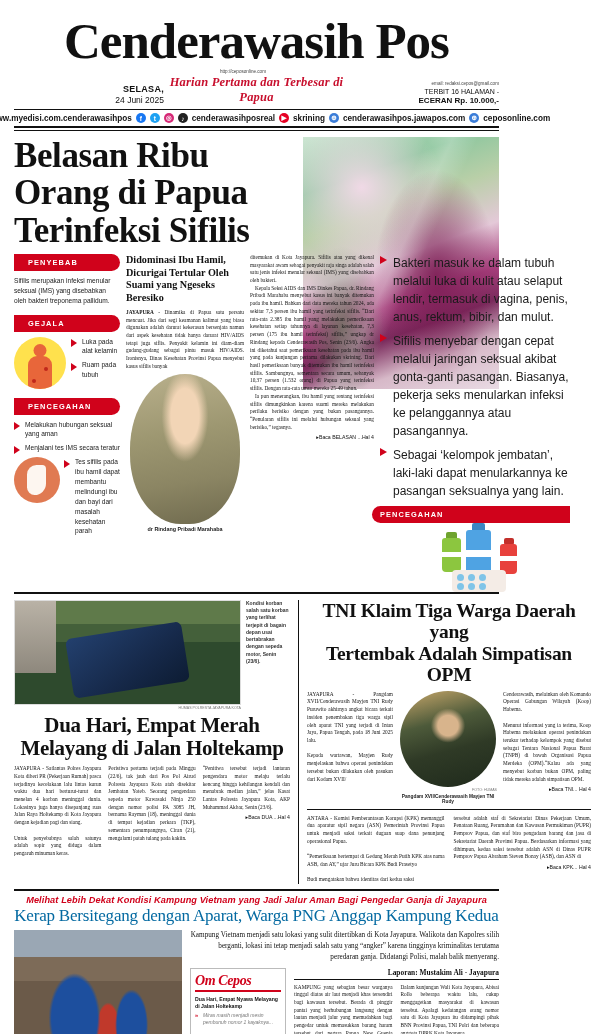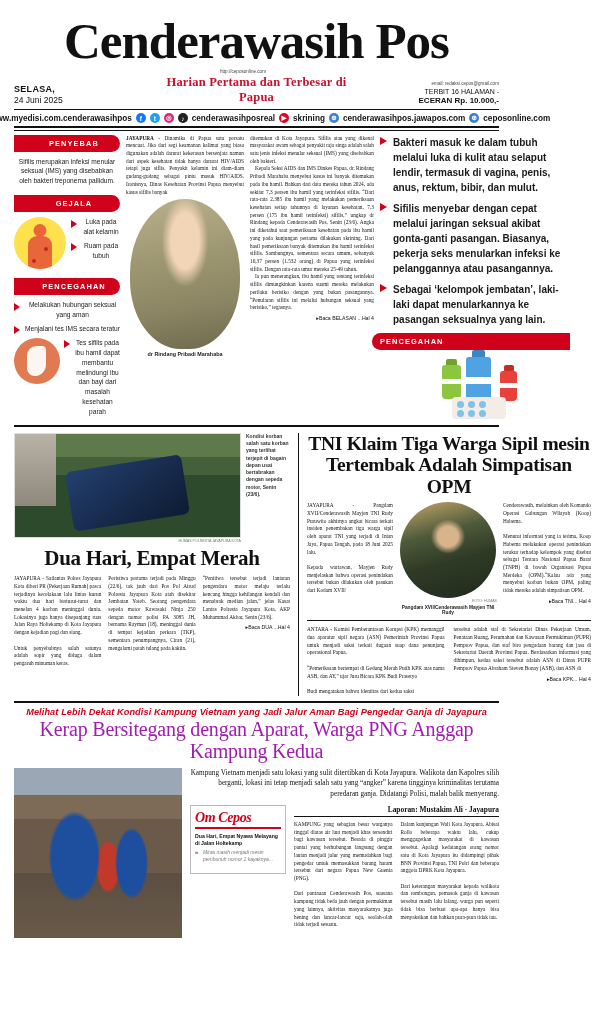--- a/index.html
+++ b/index.html
@@ -19,37 +19,37 @@
     font-weight: 700;
     font-size: 51px;
     line-height: 1.0;
     letter-spacing: -1px;
     color: #111;
   }
   .mh-sub-row {
     display: flex; align-items: flex-end; justify-content: space-between;
     margin-top: 2px;
   }
-  .mh-left { width: 150px; }
+  .mh-left { width: 150px; text-align: right; }
   .mh-day {
     font-family: "Liberation Sans", sans-serif;
     font-weight: 700; font-size: 9px; color:#111; letter-spacing: .3px;
   }
   .mh-date {
     font-family: "Liberation Sans", sans-serif;
     font-size: 8.5px; color:#111; margin-top: 1px;
   }
   .mh-center { flex: 1; text-align:center; }
   .mh-web {
     font-family: "Liberation Sans", sans-serif;
     font-size: 4.6px; color:#444; text-align:left; margin-left: 56px; margin-bottom:1px;
   }
   .mh-slogan {
     font-family: "Liberation Serif", serif;
-    font-weight:700;
+    font-style: italic; font-weight:700;
     font-size: 12.5px; color:#c8102e; letter-spacing:.2px;
   }
   .mh-right { width: 150px; text-align: right; }
   .mh-mail {
     font-family: "Liberation Sans", sans-serif;
     font-size: 4.6px; color:#444; margin-bottom: 2px; text-align:right;
   }
   .mh-terbit {
     font-family: "Liberation Sans", sans-serif;
     font-size: 7px; color:#111;
@@ -98,21 +98,21 @@
   }
   .hero-head {
     font-family:"Liberation Serif", serif;
     font-weight:700; font-size: 35px; line-height: 1.08;
     color:#111; width: 382px; letter-spacing:-.4px;
   }
   .hero-head div { white-space: nowrap; }
 
   
   .info-wrap { position:relative; padding: 4px 14px 0 14px; display:flex; gap:6px; }
-  .col-left { width: 106px; flex:none;text-align:center; }
+  .col-left { width: 106px; flex:none; }
   .col-mid  { width: 118px; flex:none; }
   .col-mid2 { width: 124px; flex:none; }
   .col-right{ width: 190px; flex:none; }
 
   .badge {
     background:#d0021b; color:#fff;
     font-family:"Liberation Sans", sans-serif;
     font-weight:700; font-size:7.4px; letter-spacing:1.1px;
     padding: 4px 0 4px 14px;
     border-radius: 0 11px 11px 0;
@@ -128,21 +128,21 @@
     position:relative; padding-left: 11px; margin-bottom: 4px;
     font-family:"Liberation Sans", sans-serif;
     font-size: 6.6px; line-height: 1.5; color:#1a1a1a;
   }
   .ilist li::before {
     content:""; position:absolute; left:0; top:2.5px;
     border-left: 6px solid #d0021b;
     border-top: 4px solid transparent;
     border-bottom: 4px solid transparent;
   }
-  .ilist.big li { font-size: 10px; margin-bottom: 6px; padding-left: 13px; font-weight: bold; }
+  .ilist.big li { font-size: 12px; margin-bottom: 6px; padding-left: 13px; }
   .ilist.big li::before { border-left-width:7px; border-top-width:4.5px; border-bottom-width:4.5px; }
 
   .fig-body {
     width: 52px; height: 52px; border-radius:50%; background:#ffe14d;
     position:relative; flex:none; overflow:hidden;
   }
   .fig-body::before {
     content:""; position:absolute; left:50%; top:7px; transform:translateX(-50%);
     width:13px; height:13px; border-radius:50%; background:#e8663a;
   }
@@ -256,21 +256,21 @@
   .hrule-thick { border-top:2px solid #111; margin: 6px 0 0 0; }
 
   
   .feat-kicker {
     font-family:"Liberation Sans", sans-serif;
     font-weight:700; font-style:italic; font-size:9.2px; color:#d0021b;
     text-align:center; letter-spacing:.1px; margin: 4px 0 1px 0;
   }
   .feat-head {
     font-family:"Liberation Serif", serif;
-    font-weight:400; font-size:20px; line-height:1.12; text-align:center; color:#a21caf;
+    font-weight:400; font-size:17px; line-height:1.12; text-align:center; color:#0369a1;
     letter-spacing:-.2px;
   }
   .feat-body { display:flex; gap:8px; padding: 5px 14px 0 14px; }
   .photo-kampung {
     width: 168px; height: 170px;
     background:
       linear-gradient(180deg,#9aa7b4 0 16%, #7d6b58 16% 30%, #6b5a49 30% 62%, #5a4e42 62% 100%);
     position:relative; overflow:hidden; flex:none;
   }
   .photo-kampung::after{
@@ -349,20 +349,28 @@
       <span>skrining</span>
       <span class="soc soc-gl">⊕</span>
       <span>cenderawasihpos.jawapos.com</span>
       <span class="soc soc-gl">⊕</span>
       <span>ceposonline.com</span>
     </div>
     <div class="mh-rule2"></div>
     <div class="mh-rule3"></div>
   </div>
 
+  <div class="hero">
+    <div class="hero-photo"></div>
+    <div class="hero-head">
+      <div>Belasan Ribu</div>
+      <div>Orang di Papua</div>
+      <div>Terinfeksi Sifilis</div>
+    </div>
+  </div>
 
   <div class="info-wrap">
 
     <div class="col-left">
 
       <div class="badge">PENYEBAB</div>
       <div class="ibody" style="margin-bottom:9px;">Sifilis merupakan infeksi menular seksual (IMS) yang disebabkan oleh bakteri treponema pallidum.</div>
 
       <div class="badge">GEJALA</div>
       <div style="display:flex; gap:5px; align-items:flex-start; margin-bottom:9px;">
@@ -383,20 +391,21 @@
       </ul>
       <div style="display:flex; gap:4px; align-items:flex-start; margin-top:3px;">
         <div class="fig-preg"></div>
         <ul class="ilist" style="flex:1;">
           <li>Tes sifilis pada ibu hamil dapat membantu melindungi ibu dan bayi dari masalah kesehatan parah</li>
         </ul>
       </div>
     </div>
 
     <div class="col-mid">
+      <div class="kicker">Didominasi Ibu Hamil, Dicurigai Tertular Oleh Suami yang Ngeseks Beresiko</div>
       <div class="artxt">
         <span class="lead-city">JAYAPURA</span><span> - Dinamika di Papua satu persatu mencuat. Jika dari segi keamanan kalimat yang biasa digunakan adalah darurat kekerasan bersenjata namun dari aspek kesehatan tidak hanya darurat HIV/AIDS tetapi juga siflis. Penyakit kelamin ini diam-diam gudang-gudang sebagai pintu masuk HIV/AIDS. Ironisnya, Dinas Kesehatan Provinsi Papua menyebut kasus sifilis banyak</span>
       </div>
       <div class="photo-oval" style="margin-top:3px;"></div>
       <div class="cap-name">dr Rindang Pribadi Marahaba</div>
     </div>
 
     <div class="col-mid2">
       <div class="artxt">ditemukan di Kota Jayapura. Sifilis atau yang dikenal masyarakat awam sebagai penyakit raja singa adalah salah satu jenis infeksi menular seksual (IMS) yang disebabkan oleh bakteri.</div>
       <div class="artxt" style="text-indent:5px;">Kepala Seksi AIDS dan IMS Dinkes Papua, dr. Rindang Pribadi Marahaba menyebut kasus ini banyak ditemukan pada ibu hamil. Bahkan dari data mereka tahun 2024, ada sekitar 7,3 persen ibu hamil yang terinfeksi sifilis. “Dari rata-rata 2.385 ibu hamil yang melakukan pemeriksaan kesehatan setiap tahunnya di layanan kesehatan, 7,3 persen (175 ibu hamil terinfeksi) sifilis,” ungkap dr Rindang kepada Cenderawasih Pos, Senin (23/6). Angka ini diketahui saat pemeriksaan kesehatan pada ibu hamil yang pada kunjungan pertama dilakukan skrining. Dari hasil pemeriksaan banyak ditemukan ibu hamil terinfeksi sifilis. Sambungnya, sementara secara umum, sebanyak 10,37 persen (1.532 orang) di Papua yang terinfeksi sifilis. Dengan rata-rata umur mereka 25-49 tahun.</div>
@@ -443,40 +452,41 @@
           <div class="photo-crash">
               <span class="wall"></span>
             </div>
           <div class="photocred">HUMAS POLRESTA JAYAPURA KOTA</div>
         </div>
         <div style="width:44px; flex:none;" class="cap-side">Kondisi korban salah satu korban yang terlihat terjepit di bagain depan usai bertabrakan dengan sepeda motor, Senin (23/6).</div>
       </div>
 
       <div class="headline-2">
         <div>Dua Hari, Empat Merah</div>
+        <div>Melayang di Jalan Holtekamp</div>
       </div>
 
       <div style="display:flex; gap:7px;">
         <div class="artxt" style="flex:1; white-space:pre-line;">JAYAPURA - Satlantas Polres Jayapura Kota diberi PR (Pekerjaan Rumah) pasca terjadinya kecelakaan lalu lintas kurun waktu dua hari berturut-turut dan menelan 4 korban meninggal dunia. Lokasinya juga hanya disepanjang ruas Jalan Raya Holtekamp di Kota Jayapura dengan kejadian pagi dan siang.
 
 Untuk penyebabnya salah satunya adalah sopir yang diduga dalam pengaruh minuman keras.</div>
         <div class="artxt" style="flex:1; white-space:pre-line;">Peristiwa pertama terjadi pada Minggu (22/6), tak jauh dari Pos Pol Airud Polresta Jayapura Kota atah disekitar Jembatan Yoteb. Seorang pengendara sepeda motor Kawasaki Ninja 250 dengan nomor polisi PA 3085 JH, bernama Rayman (18), meninggal dunia di tempat kejadian perkara (TKP), sementara penumpangnya, Ciran (21), mengalami patah tulang pada kakiin.</div>
         <div style="flex:1;">
           <div class="artxt" style="white-space:pre-line;">“Penitiwa tersebut terjadi lantaran pengendara motor melaju terlalu kencang hingga kehilangan kendali dan menabrak median jalan,” jelas Kasat Lantas Polresta Jayapura Kota, AKP Muhammad Akbar, Senin (23/6).</div>
           <div class="baca">▸Baca DUA ...Hal  4</div>
         </div>
       </div>
     </div>
 
     <div class="vdiv"></div>
 
     <div class="s2-right">
 
       <div class="headline-2 sm" style="margin-top:0;">
-        <div>TNI Klaim Tiga Warga Sipil mesin</div>
+        <div>TNI Klaim Tiga Warga Daerah yang</div>
         <div>Tertembak Adalah Simpatisan OPM</div>
       </div>
 
       <div style="display:flex; gap:6px;">
         <div class="artxt" style="width:88px; white-space:pre-line;">JAYAPURA - Pangdam XVII/Cenderawasih Mayjen TNI Rudy Puruwito akhirnya angkat bicara terkait insiden penembakan tiga warga sipil oleh aparat TNI yang terjadi di Intan Jaya, Papua Tengah, pada 18 Juni 2025 lalu.
 
 Kepada wartawan, Mayjen Rudy menjelaskan bahwa operasi penindakan tersebut bukan dilakukan oleh pasukan dari Kodam XVII/</div>
         <div style="width:98px; flex:none;">
           <div class="photo-round"></div>
           <div class="photocred">FOTO: HUMAS</div>

